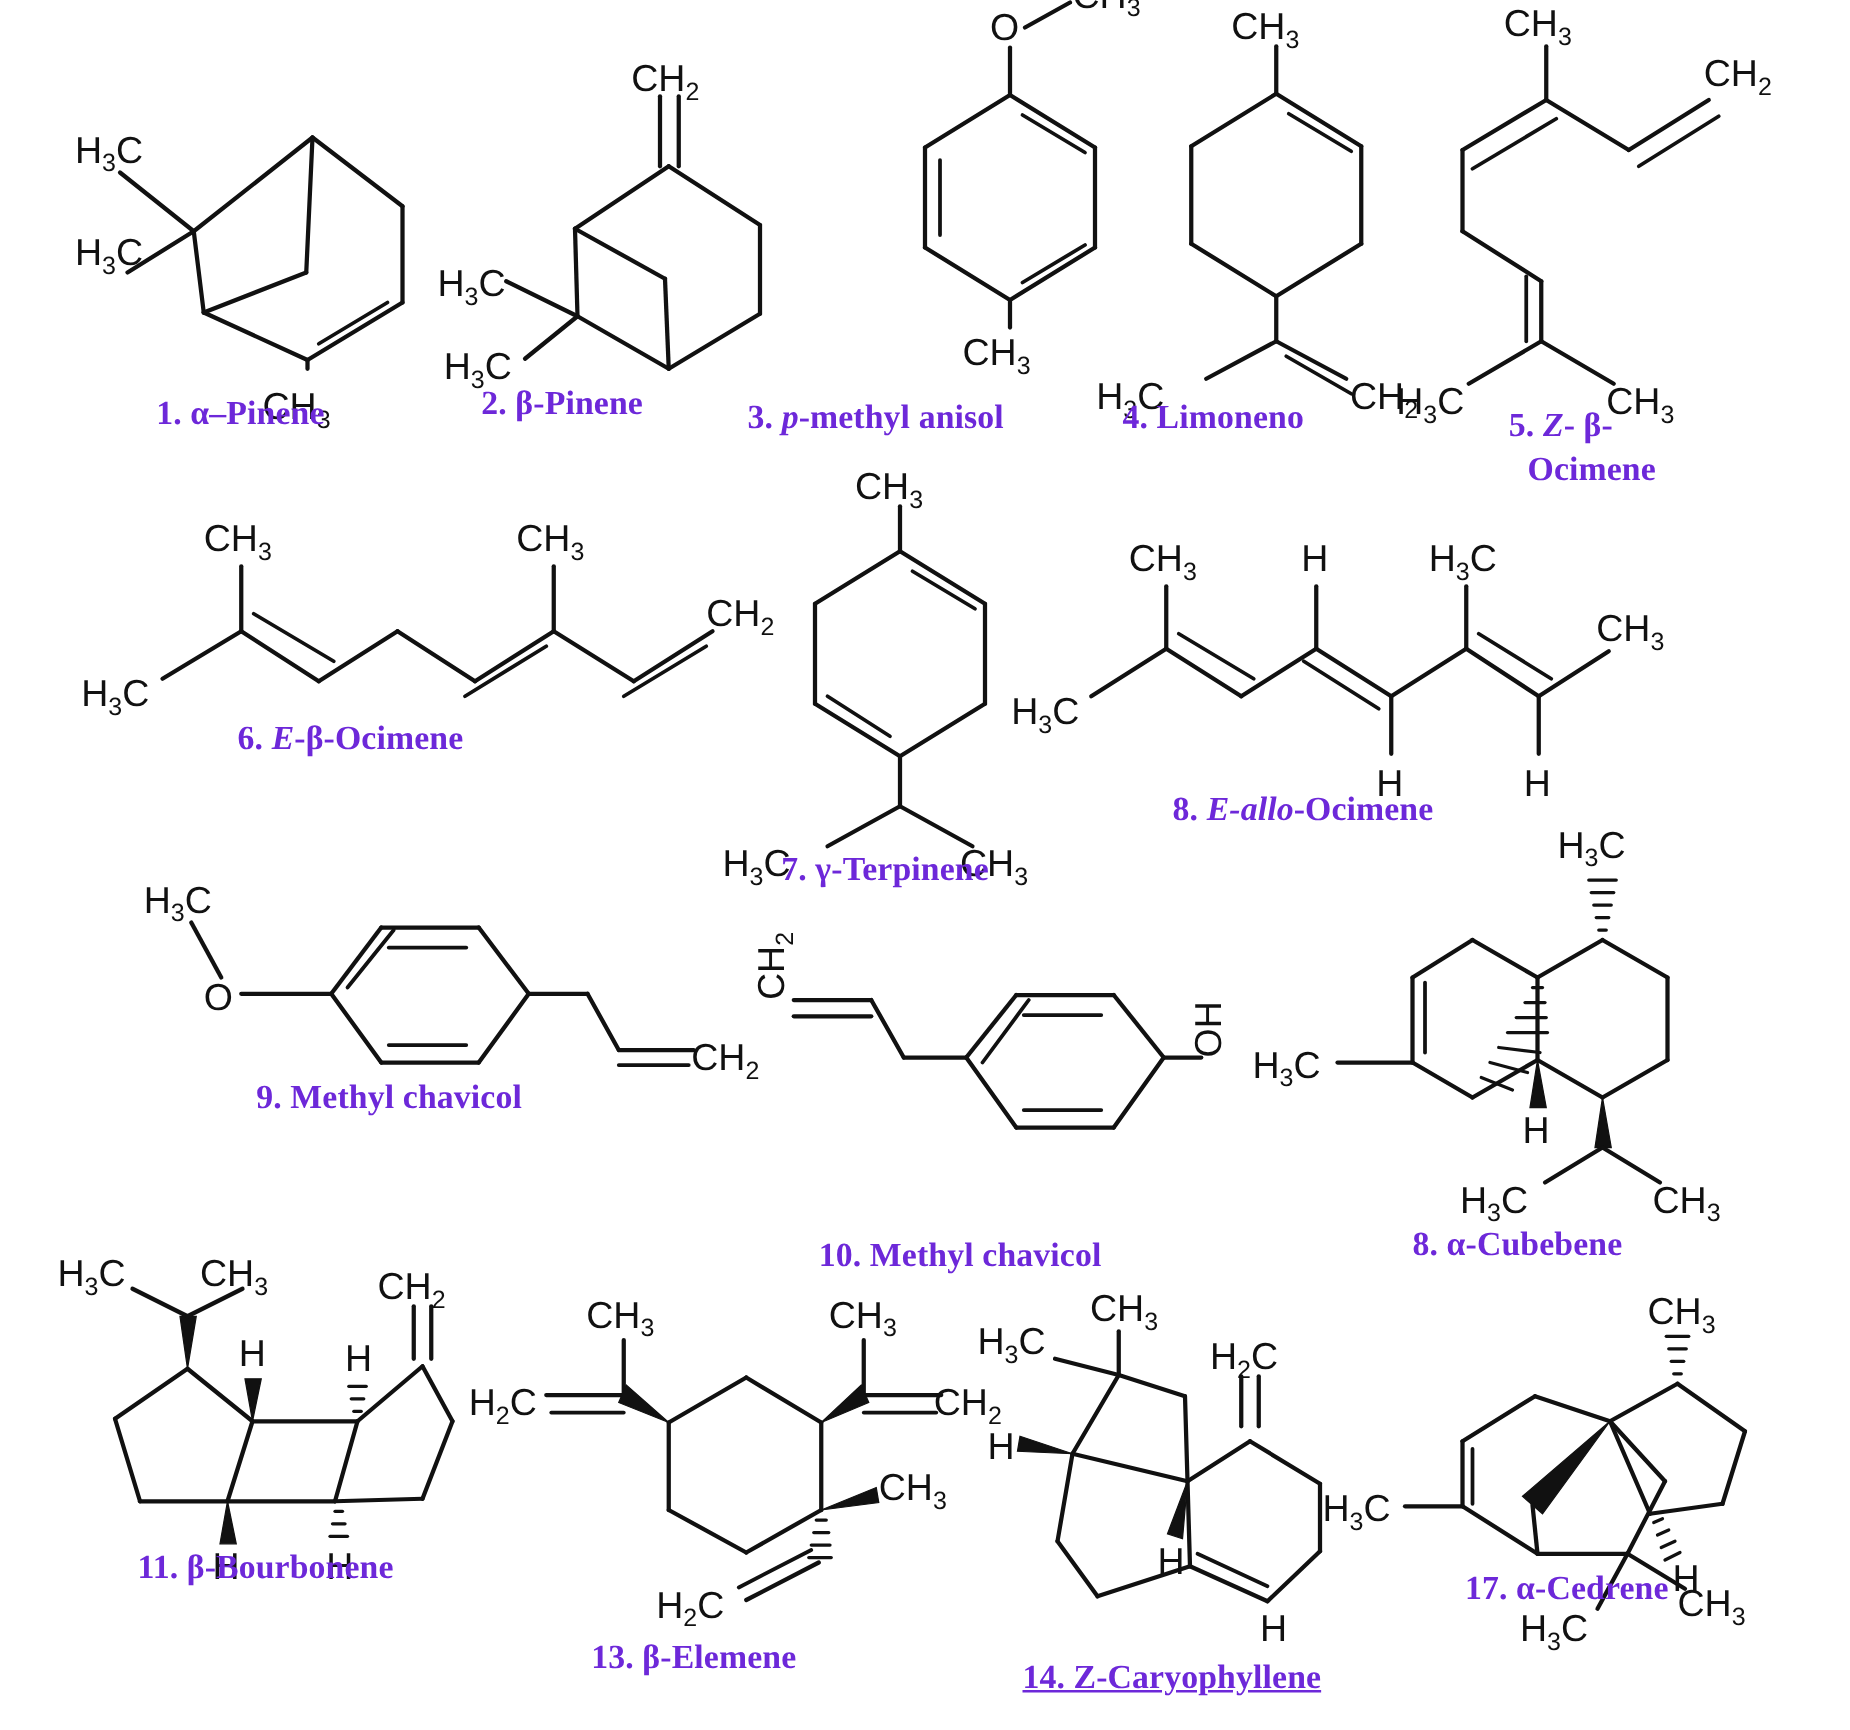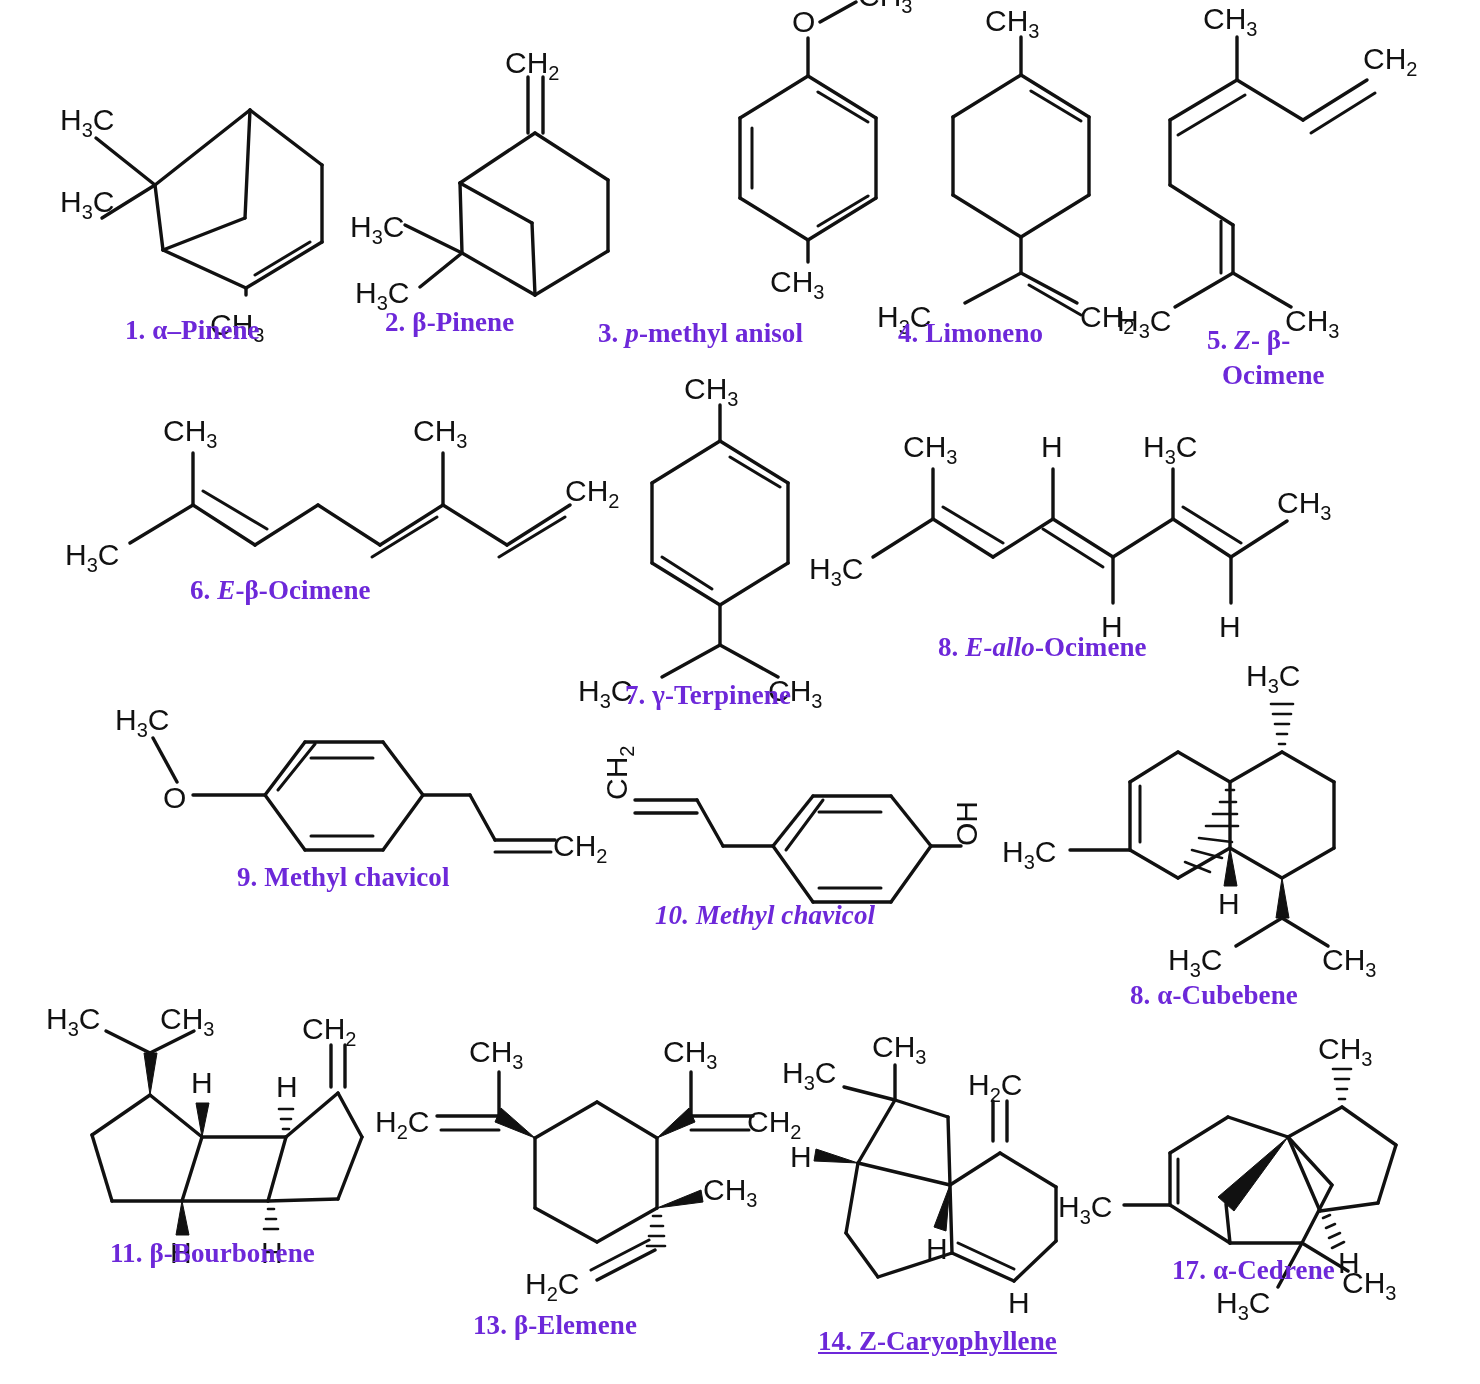--- a/index.html
+++ b/index.html
@@ -231,21 +231,21 @@
         <path d="M308,95 L355,95"></path>
         <path d="M355,95 L380,140"></path>
         <path d="M380,140 L440,140"></path>
         <path d="M380,152 L436,152" stroke-width="3"></path>
       </g>
       <text class="lbl" x="0" y="30">H<tspan class="sub" dy="7">3</tspan><tspan dy="-7">C</tspan></text>
       <text class="lbl" x="48" y="108">O</text>
       <text class="lbl" x="438" y="156">CH<tspan class="sub" dy="7">2</tspan></text>
     </svg>
   </div>
-  <div class="cap" style="left:205px;top:862px;margin-left:32px;">9. Methyl chavicol</div>
+  <div class="cap" style="left:205px;top:862px;">9. Methyl chavicol</div>
 
   <div class="struct" style="left:605px;top:760px;">
     <svg width="390" height="180" viewBox="0 0 390 180">
       <g stroke="#111" stroke-width="3.4" fill="none" stroke-linecap="round">
         <path d="M30,40 L92,40"></path>
         <path d="M30,53 L92,53"></path>
         <path d="M92,40 L118,86"></path>
         <path d="M118,86 L168,86"></path>
         <path d="M168,86 L208,36"></path>
         <path d="M208,36 L286,36"></path>
@@ -255,21 +255,21 @@
         <path d="M208,142 L168,86"></path>
         <path d="M214,52 L276,52" stroke-width="3"></path>
         <path d="M214,128 L276,128" stroke-width="3"></path>
         <path d="M181,90 L218,40" stroke-width="3"></path>
         <path d="M326,86 L356,86"></path>
       </g>
       <text class="lbl" transform="translate(22,40) rotate(-90)">CH<tspan class="sub" dy="7">2</tspan></text>
       <text class="lbl" transform="translate(372,86) rotate(-90)">OH</text>
     </svg>
   </div>
-  <div class="cap" style="left:655px;top:900px;font-style:italic;">10. Methyl chavicol</div>
+  <div class="cap" style="left:655px;top:989px;">10. Methyl chavicol</div>
 
   <div class="struct" style="left:1050px;top:690px;">
     <svg width="350" height="270" viewBox="0 0 350 270">
       <g stroke="#111" stroke-width="3.4" fill="none" stroke-linecap="round">
         <path d="M128,62 L180,92"></path>
         <path d="M180,92 L180,158"></path>
         <path d="M180,158 L128,188"></path>
         <path d="M128,188 L80,160"></path>
         <path d="M80,160 L80,92"></path>
         <path d="M80,92 L128,62"></path>

